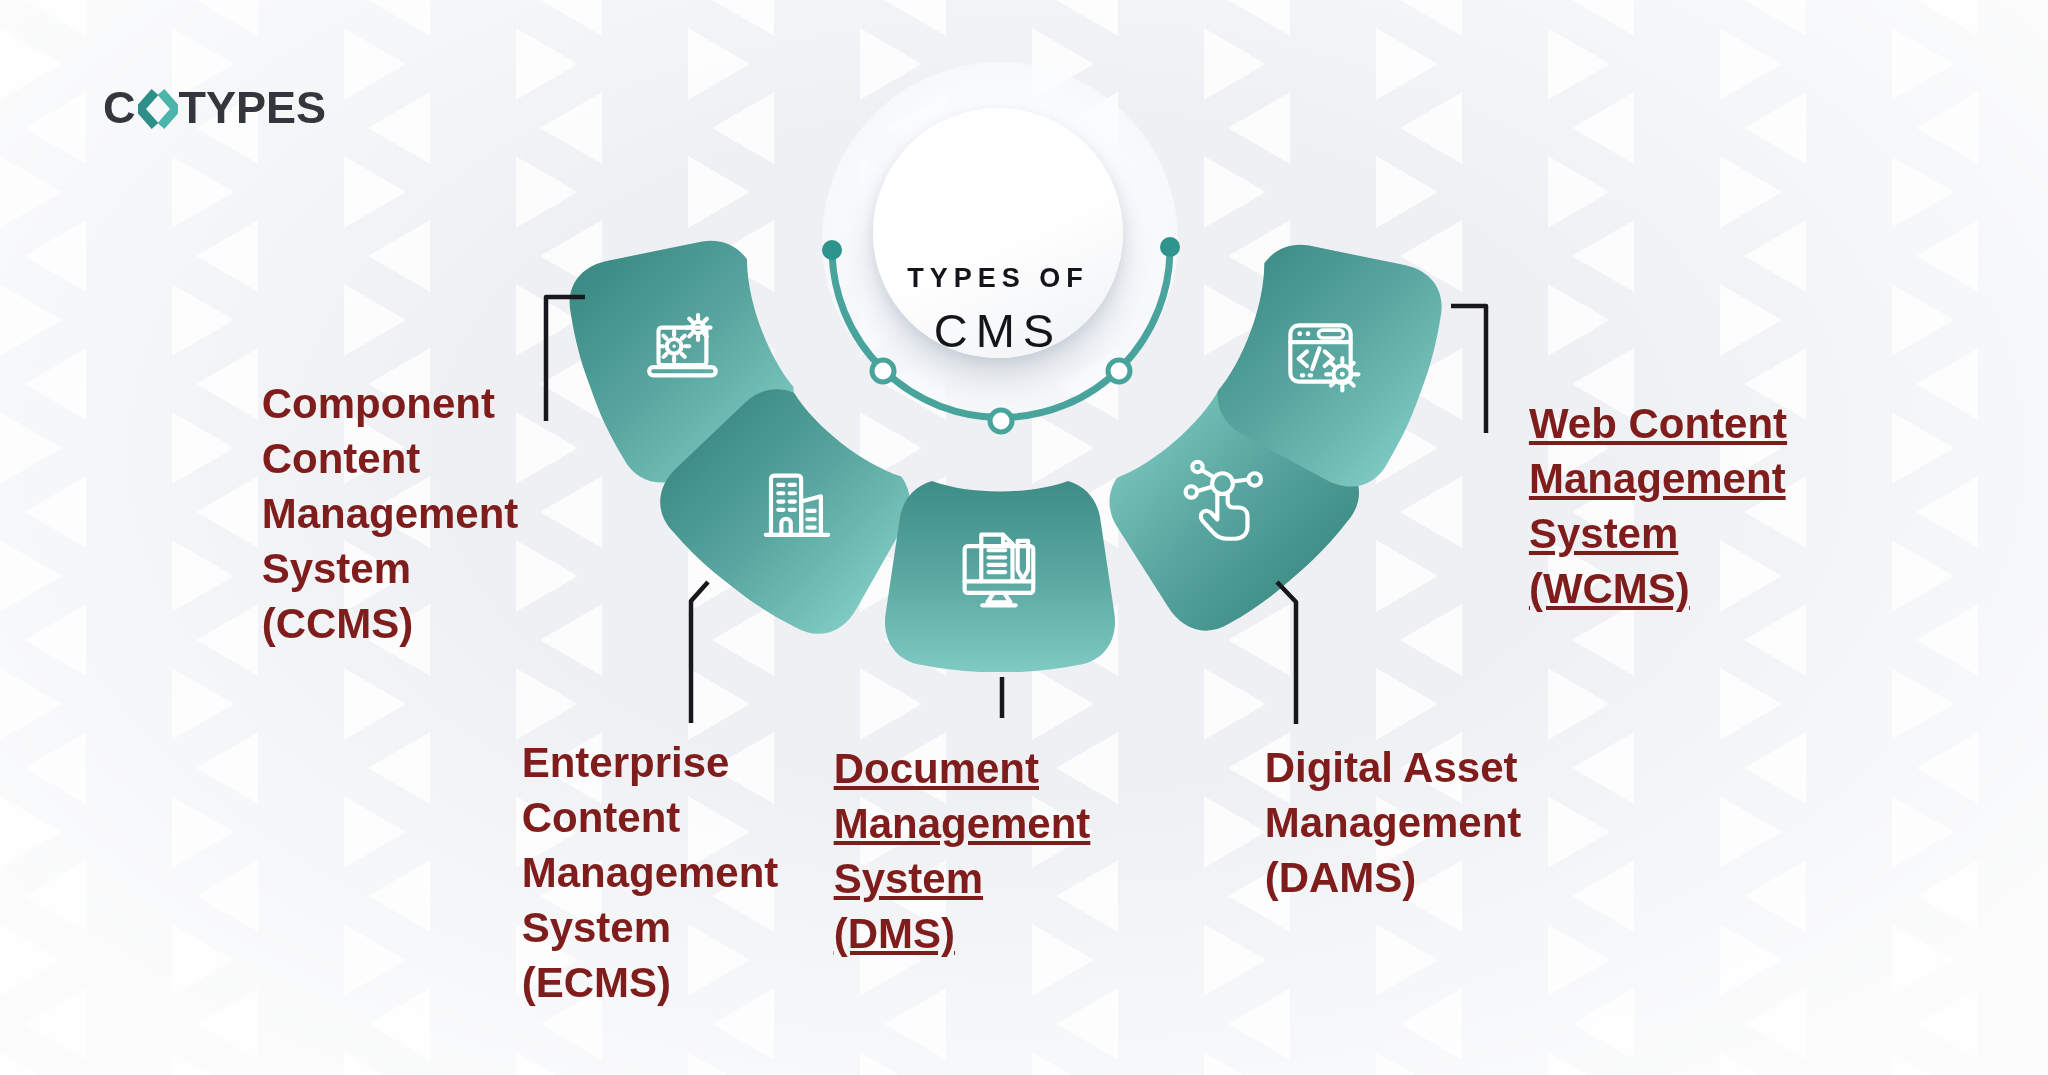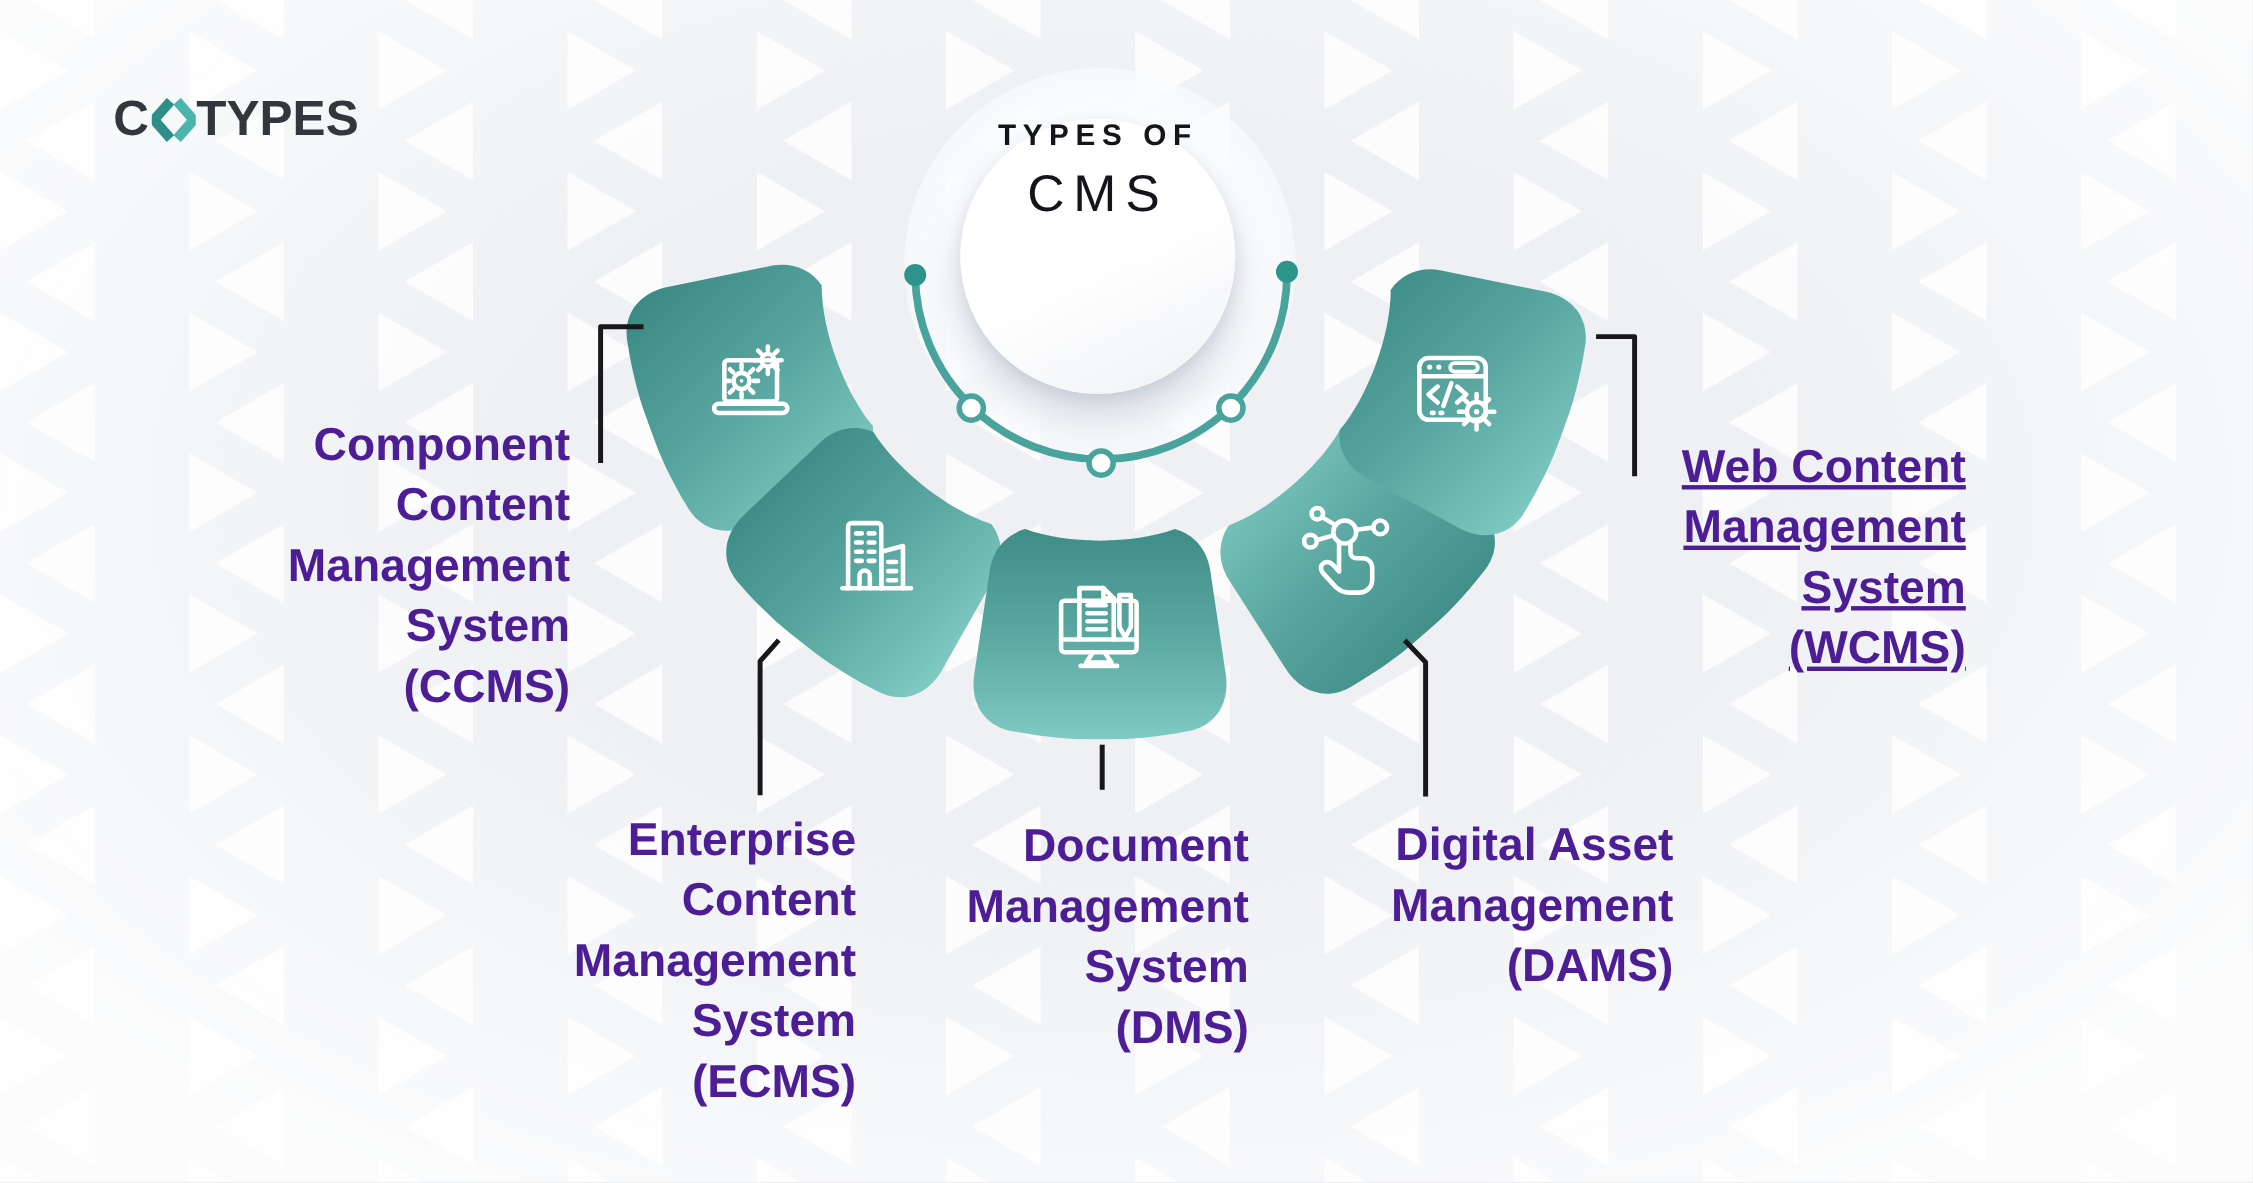--- a/index.html
+++ b/index.html
@@ -30,21 +30,21 @@
   .logo .mark{ width:40px; height:40px; margin:2px 1px 0 2px; }
   
   .halo{
     position:absolute; left:822px; top:62px; width:356px; height:356px; border-radius:50%;
     background:radial-gradient(circle, rgba(252,253,255,.95) 55%, rgba(248,250,252,.55) 78%, rgba(248,250,252,0) 100%);
   }
   .center-circle{
     position:absolute; left:873px; top:108px; width:250px; height:250px; border-radius:50%;
     background:linear-gradient(155deg,#ffffff 52%,#eff1f4 100%);
     box-shadow:0 22px 38px rgba(140,152,168,.38), 0 5px 12px rgba(140,152,168,.18);
-    display:flex; flex-direction:column; align-items:center; justify-content:flex-start;
+    display:flex; flex-direction:column; align-items:center; justify-content:flex-end;
     color:#14141b; text-align:center;
   }
   .center-circle .line1{ font-size:27px; font-weight:800; letter-spacing:6px; }
   .center-circle .line2{ font-size:47px; font-weight:400; letter-spacing:8px; margin-top:9px; }
   
   .overlay{ position:absolute; left:0; top:0; width:2048px; height:1075px; pointer-events:none; }
   
   .wedge{
     position:absolute; left:880px; top:137px; width:240px; height:205px;
   }
@@ -57,26 +57,26 @@
   .w3{ transform:rotate(0deg)   translateY(330px); }
   .w4{ transform:rotate(-41deg) translateY(345px); }
   .w5{ transform:rotate(-70deg) translateY(345px); }
   .w1 .icon{ transform:rotate(-70deg); }
   .w2 .icon{ transform:rotate(-38deg); }
   .w4 .icon{ transform:rotate(41deg); }
   .w5 .icon{ transform:rotate(70deg); }
   
   .seg-label{
     position:absolute; transform:translateX(-50%); width:max-content;
-    text-align:right; white-space:pre-line;
-    font-size:42px; line-height:55px; font-weight:700; color:#4c1d95;
+    text-align:left; white-space:pre-line;
+    font-size:42px; line-height:55px; font-weight:700; color:#7f1d1d;
   }
   .lbl-ccms{ left:390px;  top:376px; }
   .lbl-ecms{ left:650px;  top:735px; }
-  .lbl-dms { left:1007px; top:741px; }
+  .lbl-dms { left:962px; top:741px;text-decoration:underline; }
   .lbl-dams{ left:1393px; top:740px; }
   .lbl-wcms{ left:1658px; top:396px;text-decoration:underline; }
 </style>
 </head>
 <body>
 
 <div class="canvas">
 
   <div class="pattern"></div>
   <div class="vignette"></div>

